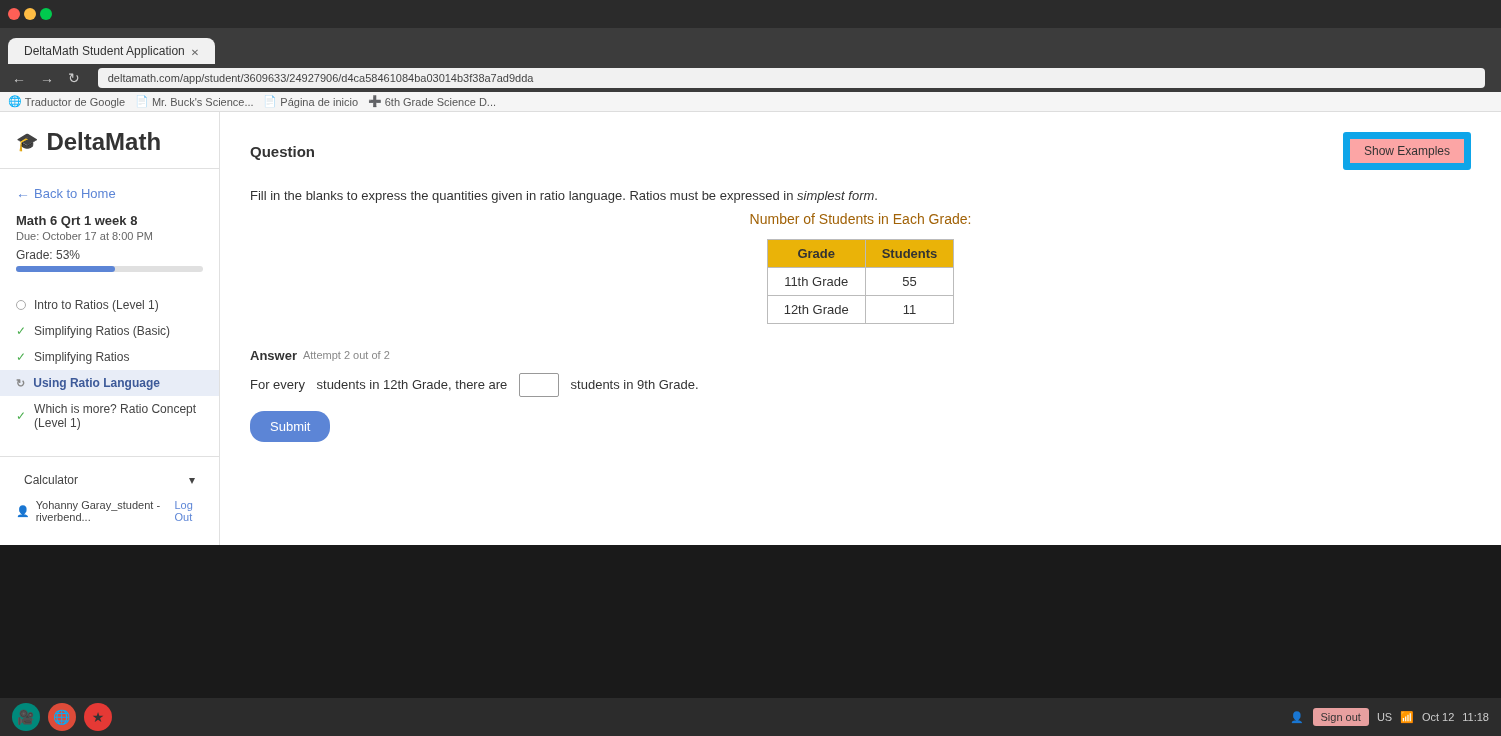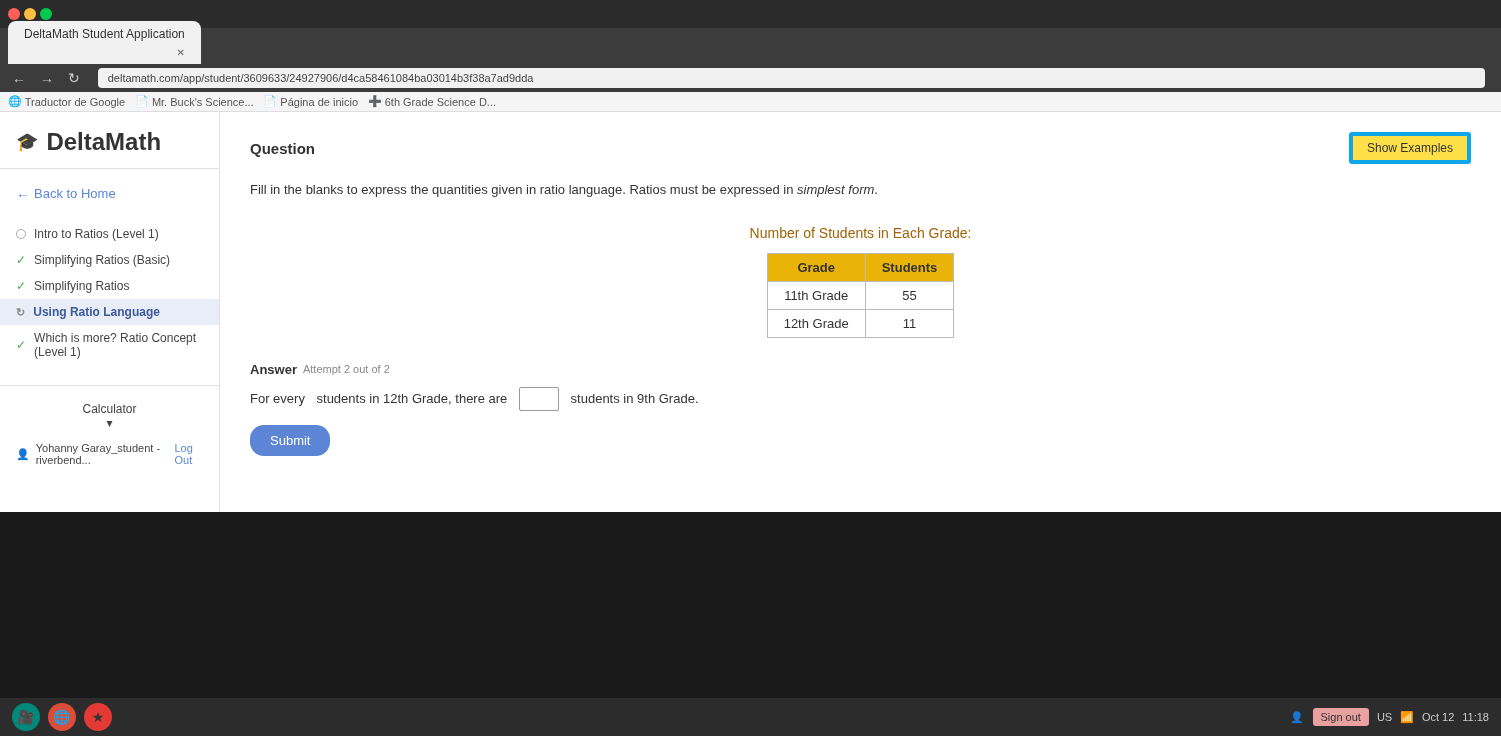--- a/index.html
+++ b/index.html
@@ -46,21 +46,20 @@
     .tab {
       background: #f1f1f1;
       border-radius: 8px 8px 0 0;
       padding: 6px 16px;
       font-size: 12px;
       color: #333;
       display: flex;
       align-items: flex-end;
       gap: 6px;
       min-width: 160px;
-      flex-direction: column;
     }
     .tab-close {
       font-size: 10px;
       color: #666;
       cursor: pointer;
     }
     .address-bar {
       background: #f1f1f1;
       border-radius: 4px;
       padding: 4px 10px;
@@ -213,21 +212,20 @@
       padding-top: 10px;
     }
     .calculator-item {
       display: flex;
       align-items: center;
       justify-content: space-between;
       padding: 6px 24px;
       font-size: 12px;
       color: #444;
       cursor: pointer;
-      flex-direction: column;
     }
     .user-item {
       display: flex;
       align-items: center;
       gap: 6px;
       padding: 6px 16px;
       font-size: 11px;
       color: #444;
     }
     .logout-link {
@@ -246,33 +244,33 @@
       justify-content: space-between;
       align-items: center;
       margin-bottom: 16px;
     }
     .question-label {
       font-size: 15px;
       font-weight: bold;
       color: #333;
     }
     .show-examples-btn {
-      border: 4px solid #0ea5e9;
-      background: #fde047;
+      border: 7px solid #0ea5e9;
+      background: #fca5a5;
       padding: 5px 14px;
       font-size: 12px;
       cursor: pointer;
       border-radius: 3px;
       color: #333;
     }
     .question-instruction {
       font-size: 13px;
       color: #333;
       line-height: 1.6;
-      margin-bottom: 24px;
+      margin-bottom: 4px;
     }
     .question-instruction em {
       font-style: italic;
     }
     .table-title {
       font-size: 14px;
       font-weight: normal;
       text-align: center;
       margin-bottom: 12px;
       color: #a16207;
@@ -439,20 +437,28 @@
     <div class="logo-area">
       <span class="logo-icon">🎓</span>
       <span class="logo-text">DeltaMath</span>
     </div>
 
     <a class="back-link">
       <span class="back-arrow">←</span>
       <span>Back to Home</span>
     </a>
 
+    <div class="assignment-info">
+      <div class="assignment-title">Math 6 Qrt 1 week 8</div>
+      <div class="assignment-due">Due: October 17 at 8:00 PM</div>
+      <div class="grade-info">Grade: 53%</div>
+      <div class="progress-bar-container">
+        <div class="progress-bar-fill"></div>
+      </div>
+    </div>
 
     <div class="nav-items">
       <div class="nav-item">
         <span class="circle-icon"></span>
         <span>Intro to Ratios (Level 1)</span>
       </div>
       <div class="nav-item">
         <span class="check-icon">✓</span>
         <span>Simplifying Ratios (Basic)</span>
       </div>

